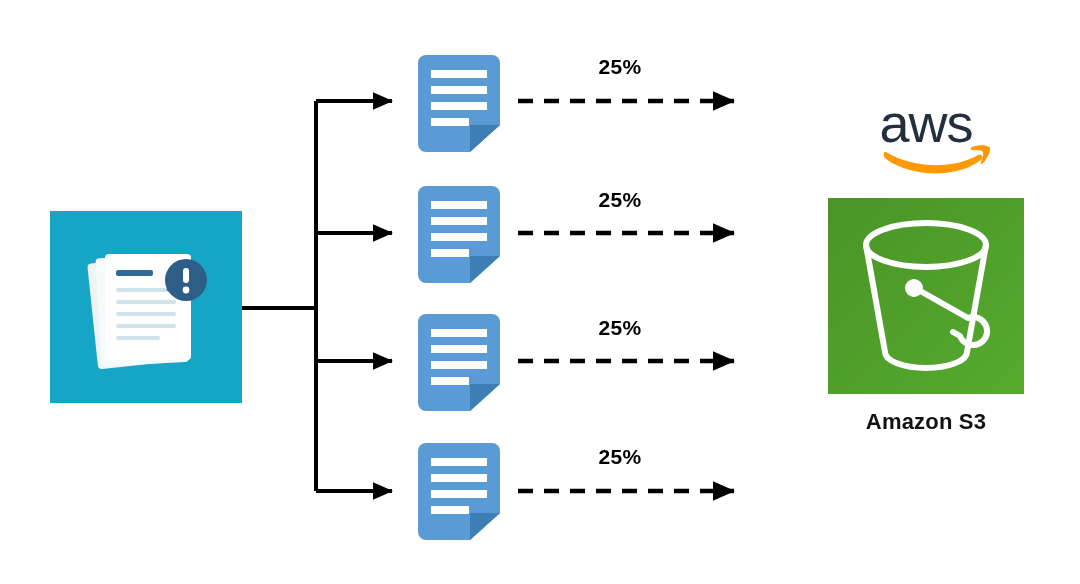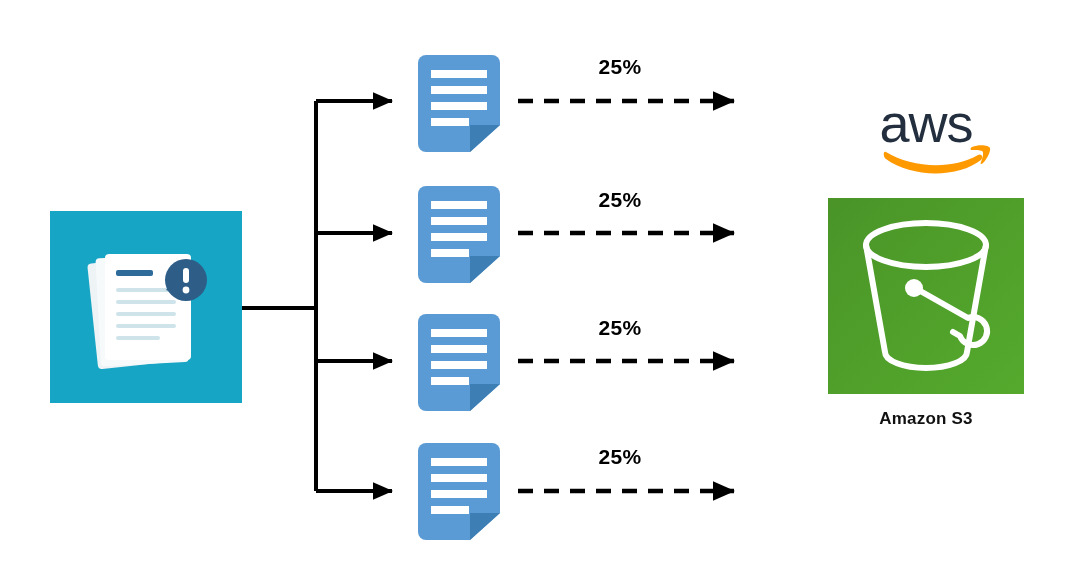--- a/index.html
+++ b/index.html
@@ -34,21 +34,21 @@
     font-weight: bold;
     color: #000000;
     letter-spacing: 0.3px;
     white-space: nowrap;
     text-align: center;
     width: 120px;
   }
   .s3-caption {
     position: absolute;
     font-family: "Liberation Sans", sans-serif;
-    font-size: 17px;
+    font-size: 22px;
     font-weight: bold;
     color: #111111;
     letter-spacing: 0.2px;
     white-space: nowrap;
     text-align: center;
     width: 260px;
   }
 </style>
 </head>
 <body>

